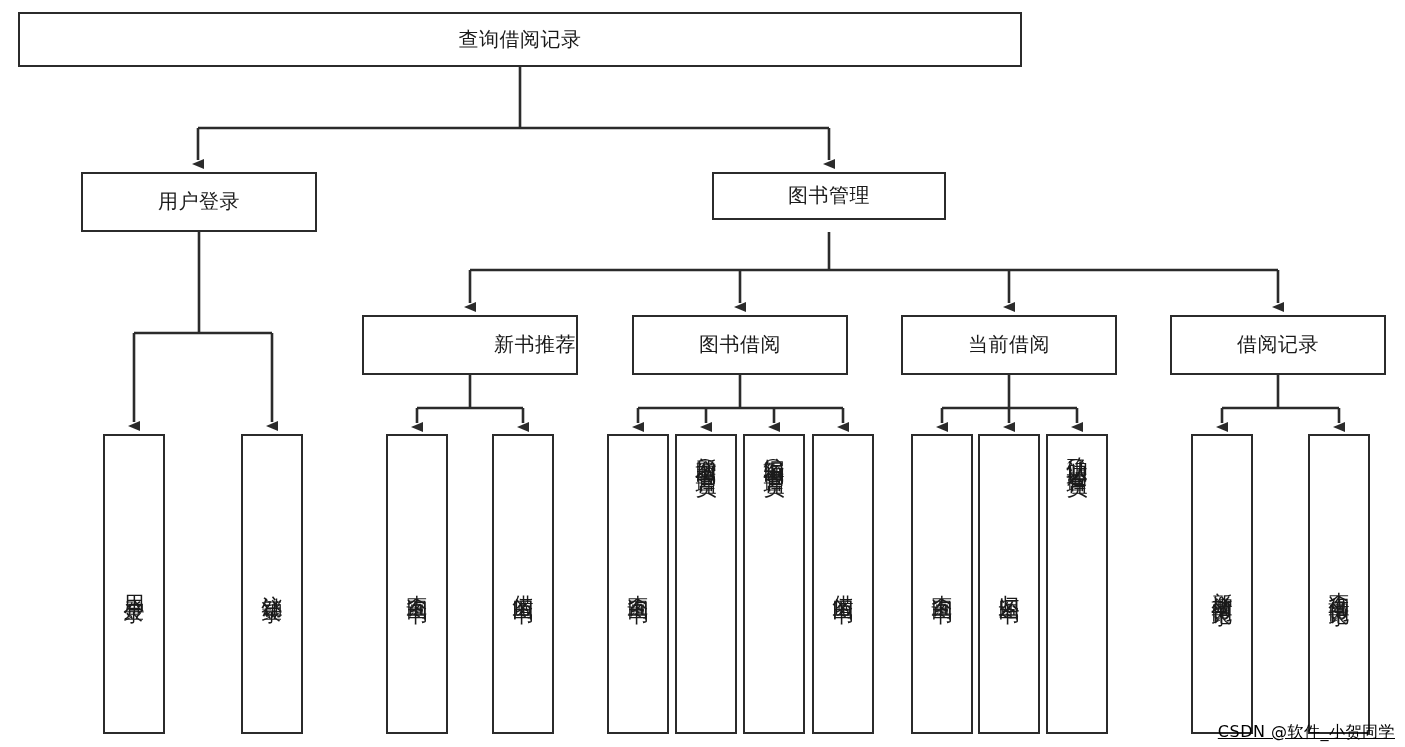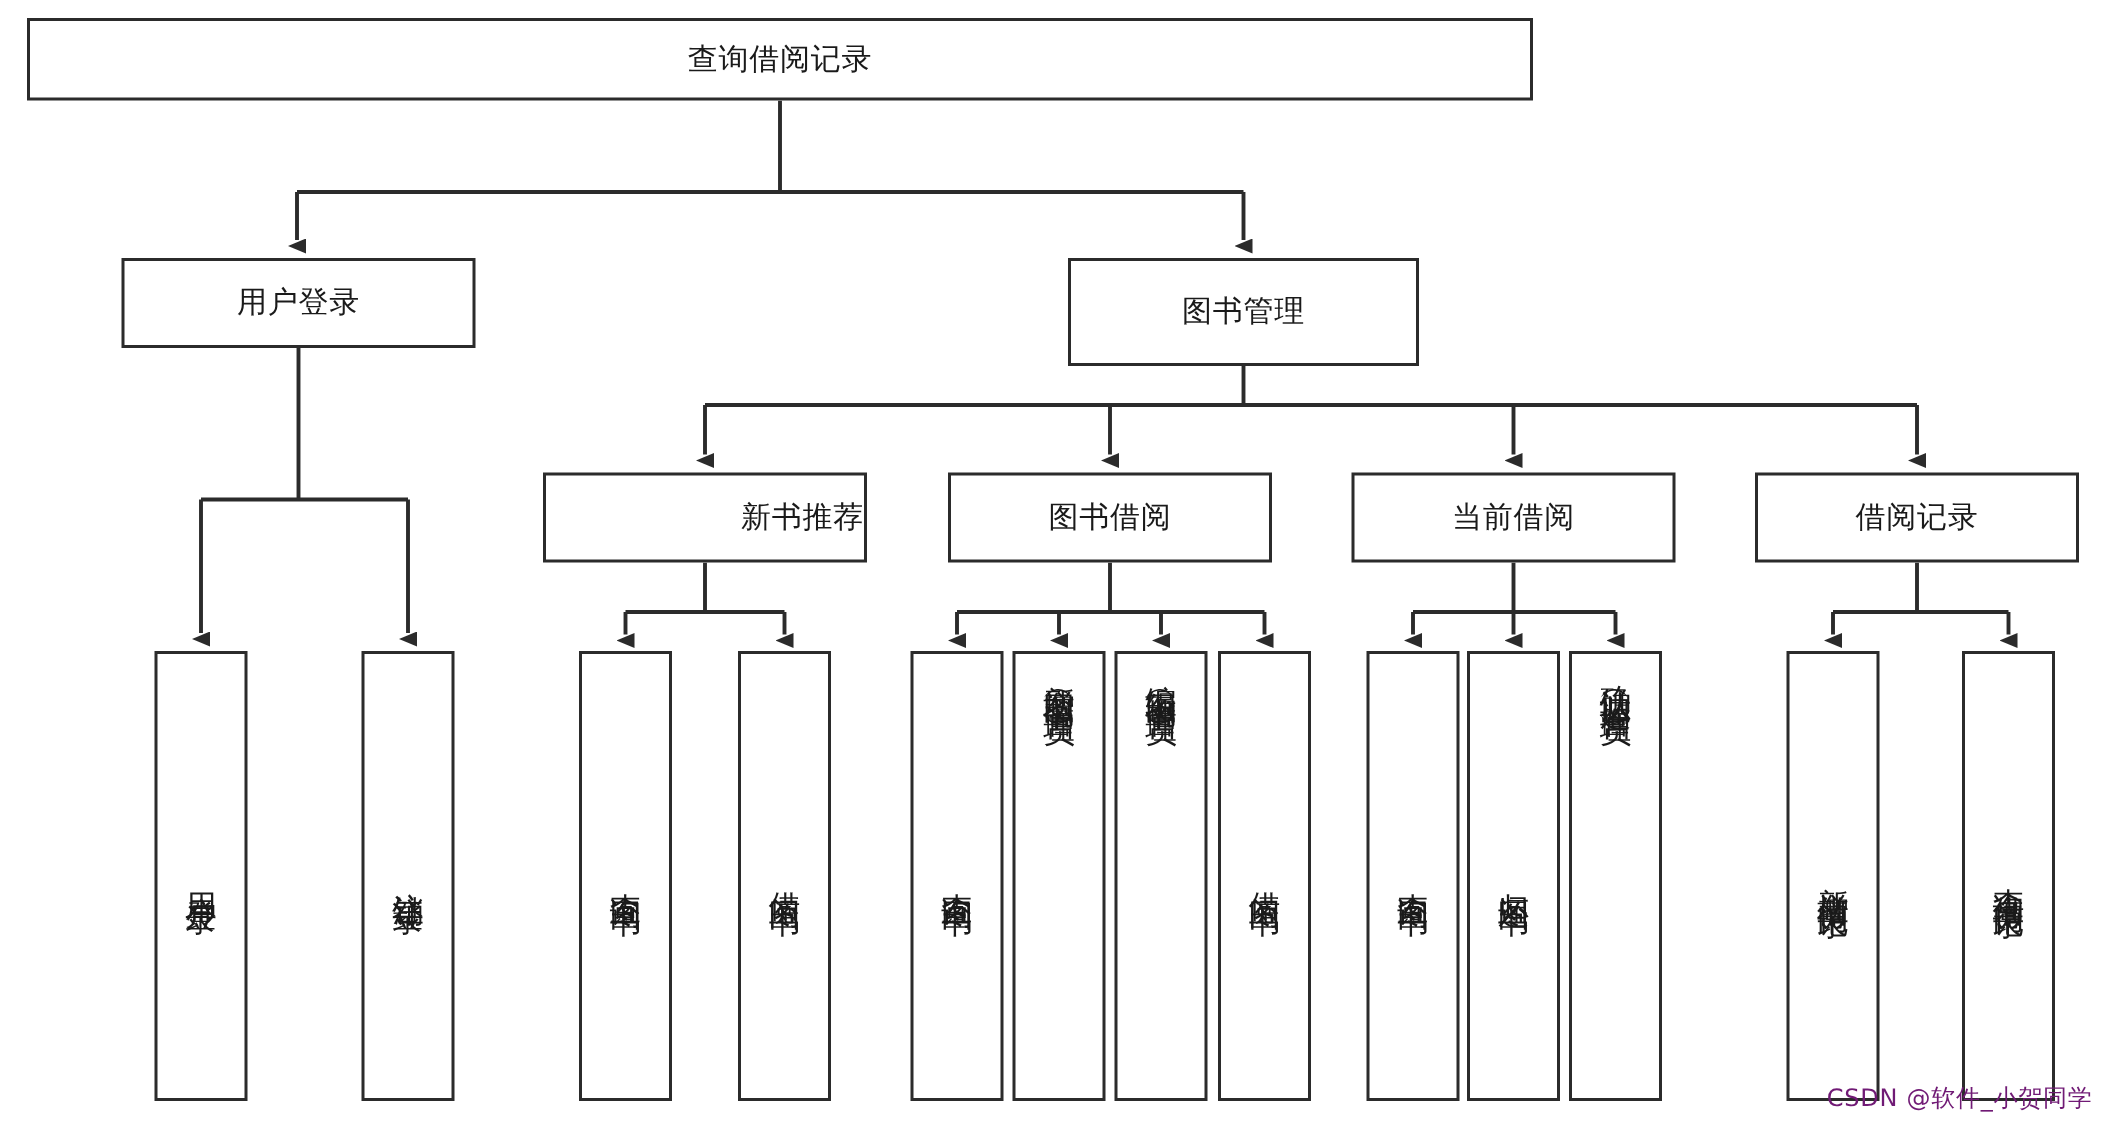--- a/index.html
+++ b/index.html
@@ -57,24 +57,25 @@
   }
   .node.vertical.vcenter {
     align-items: center;
     padding-top: 0;
   }
   #watermark {
     position: absolute;
     right: 10px;
     bottom: 4px;
     font-size: 16px;
-    color: #701a75;
+    color: #000000;
     z-index: 5;
     white-space: nowrap;
     letter-spacing: 0.5px;
+    text-decoration: underline;
   }
 </style>
 </head>
 <body>
 
 <div id="diagram-root">
 
   <svg id="edges-layer" viewBox="0 0 1405 747" width="1405" height="747" xmlns="http://www.w3.org/2000/svg">
     <defs>
       <marker id="arrow" markerWidth="10" markerHeight="12" refX="1" refY="6" orient="auto" markerUnits="userSpaceOnUse">
@@ -126,21 +127,21 @@
   </svg>
 
   <div class="node" style="left:18px; top:12px; width:1004px; height:55px;">
     <span class="node-label">查询借阅记录</span>
   </div>
 
   <div class="node" style="left:81px; top:172px; width:236px; height:60px;">
     <span class="node-label">用户登录</span>
   </div>
 
-  <div class="node" style="left:712px; top:172px; width:234px; height:72px;">
+  <div class="node" style="left:712px; top:172px; width:234px; height:48px;">
     <span class="node-label">图书管理</span>
   </div>
 
   <div class="node" style="left:362px; top:315px; width:216px; height:60px;justify-content:flex-end;">
     <span class="node-label">新书推荐</span>
   </div>
 
   <div class="node" style="left:632px; top:315px; width:216px; height:60px;">
     <span class="node-label">图书借阅</span>
   </div>

